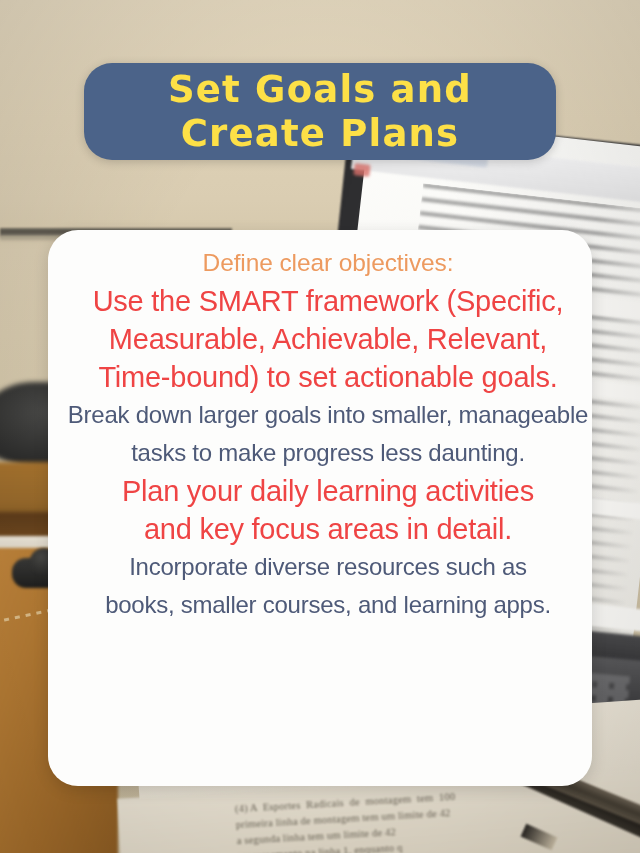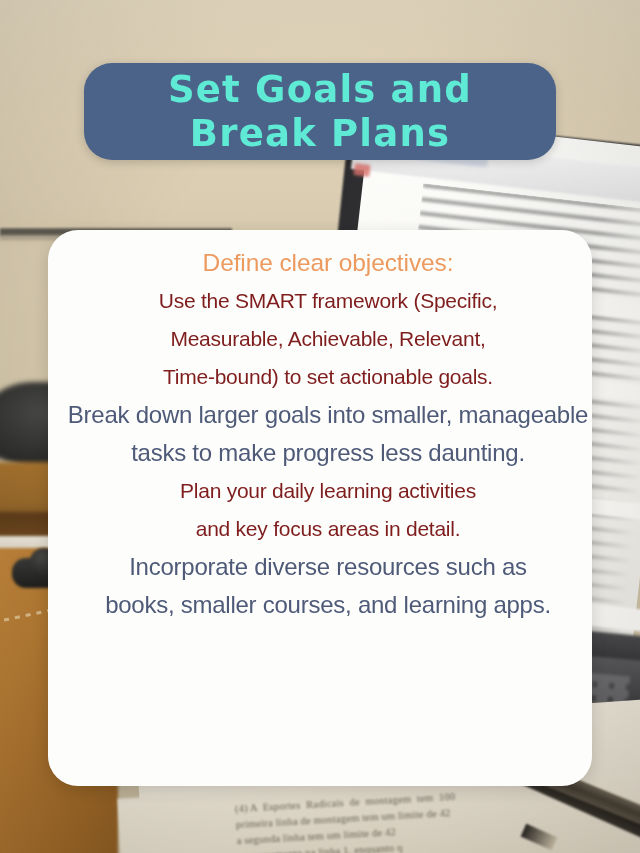--- a/index.html
+++ b/index.html
@@ -256,21 +256,21 @@
     height: 97px;
     background: #4b6389;
     border-radius: 28px;
     display: flex;
     flex-direction: column;
     align-items: center;
     justify-content: center;
     box-shadow: 0 2px 10px rgba(0,0,0,.18);
   }
   .banner-line {
-    color: #5eead4;
+    color: #fde047;
     font-family: "DejaVu Sans", sans-serif;
     font-weight: bold;
     font-size: 37px;
     line-height: 44px;
     letter-spacing: 1.2px;
     text-align: center;
     white-space: nowrap;
   }
 
   
@@ -295,22 +295,22 @@
     text-wrap: balance;
   }
   .heading {
     color: #ed9a5f;
     font-size: 24.5px;
     line-height: 38px;
     font-weight: normal;
     letter-spacing: -.1px;
   }
   .body-dark {
-    color: #7f1d1d;
-    font-size: 21px;
+    color: #ef4444;
+    font-size: 29px;
     line-height: 38px;
     letter-spacing: -.25px;
   }
   .body-blue {
     color: #4e5a78;
     font-size: 24px;
     line-height: 38px;
     letter-spacing: -.25px;
   }
 </style>
@@ -358,21 +358,21 @@
 lucro pela venda de cada para-quedas</div>
     <div class="bg-layer bg-pen1"></div>
     <div class="bg-layer bg-pen2"></div>
     <div class="bg-layer bg-pen1-tip"></div>
 
     <div class="bg-layer bg-vignette"></div>
   </div>
 
   <div id="title-banner">
     <div class="banner-line">Set Goals and</div>
-    <div class="banner-line">Break Plans</div>
+    <div class="banner-line">Create Plans</div>
   </div>
 
   <div id="content-card">
     <div class="block heading">Define clear objectives:</div>
     <div class="block body-dark">Use the SMART framework (Specific, Measurable, Achievable, Relevant, Time-bound) to set actionable goals.</div>
     <div class="block body-blue">Break down larger goals into smaller, manageable tasks to make progress less daunting.</div>
     <div class="block body-dark">Plan your daily learning activities and key focus areas in detail.</div>
     <div class="block body-blue">Incorporate diverse resources such as books, smaller courses, and learning apps.</div>
   </div>
 

